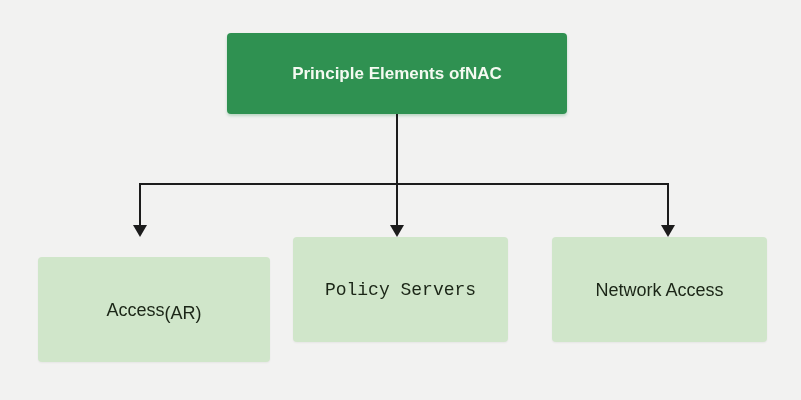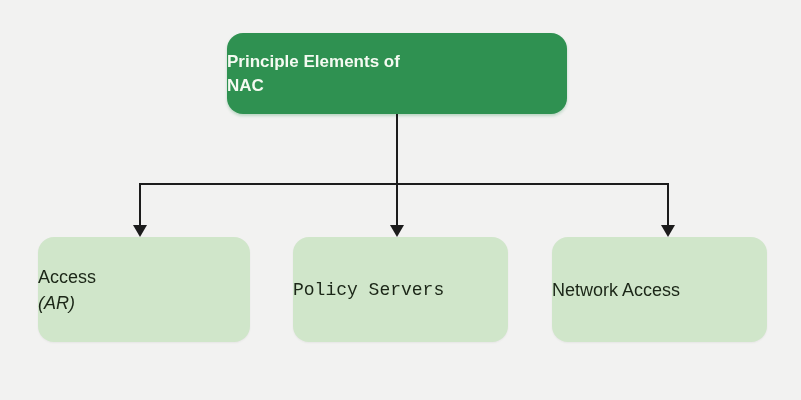--- a/index.html
+++ b/index.html
@@ -17,47 +17,47 @@
     font-family:"Liberation Sans","DejaVu Sans",sans-serif;
     overflow:hidden;
   }
   .canvas{
     position:relative;
     width:801px;height:400px;
   }
   .node{
     position:absolute;
     display:flex;
-    flex-direction:column;
-    align-items:flex-start;
+    flex-direction:row;
+    align-items:center;
     justify-content:center;
     text-align:center;
-    border-radius:16px;
+    border-radius:4px;
   }
   .node.root{
     left:227px;top:33px;width:340px;height:81px;
     background:var(--root-fill);
     color:var(--root-text);
     font-weight:bold;
     font-size:17px;
     line-height:24px;
     box-shadow:0 2px 3px rgba(47,145,81,0.28);
   }
   .node.child{
     top:237px;height:105px;
     background:var(--child-fill);
     color:var(--child-text);
     font-size:18px;
     line-height:20px;
     box-shadow:0 1px 2px rgba(0,0,0,0.05);
   }
-  .node.child-ar{left:38px;width:212px;}
+  .node.child-ar{left:38px;width:232px;margin-top:20px;}
   .node.child-policy{left:293px;width:215px;font-family:Liberation Mono, monospace;}
   .node.child-nas{left:552px;width:215px;line-height:22px;}
-  .node.child-ar .line:last-child{margin-top:6px;font-style:italic;}
+  .node.child-ar .line:last-child{margin-top:6px;}
   svg.connectors{
     position:absolute;left:0;top:0;width:801px;height:400px;
     pointer-events:none;
   }
   svg.connectors line{stroke:var(--connector);stroke-width:2;}
   svg.connectors polygon{fill:var(--connector);}
 </style>
 </head>
 <body>
 

